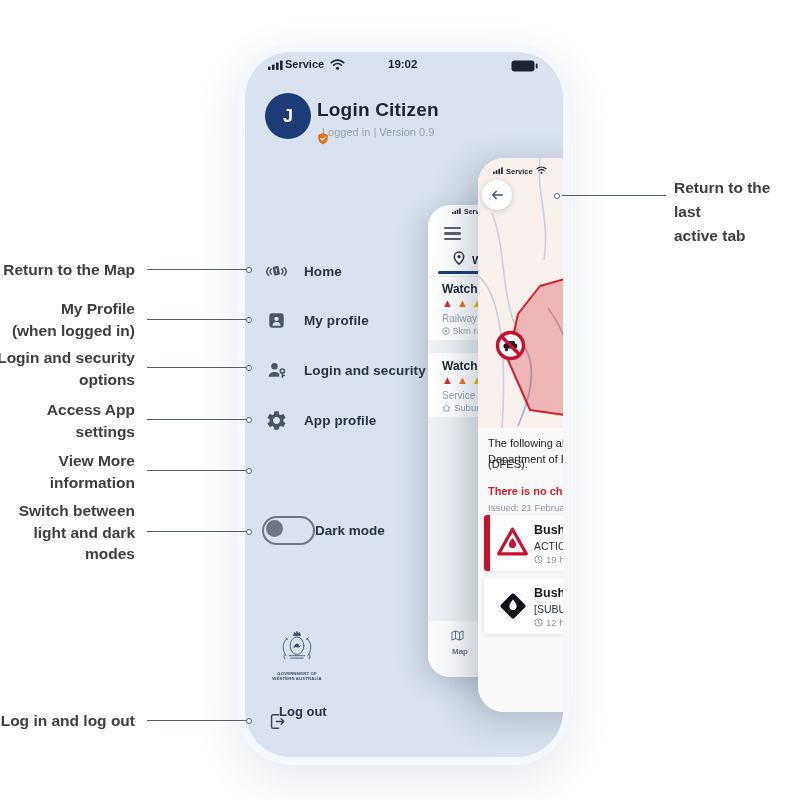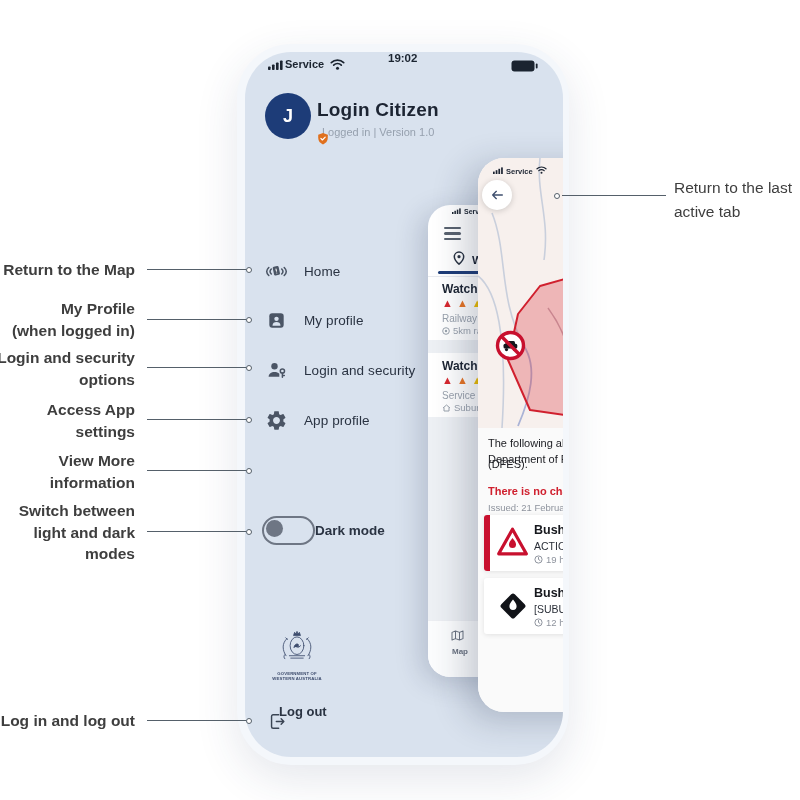--- a/index.html
+++ b/index.html
@@ -8,33 +8,33 @@
 
   
   .phone{position:absolute;left:237px;top:44px;width:332px;height:721px;border-radius:54px;
          background:#f4f7fb;box-shadow:0 14px 44px rgba(40,60,100,.12);}
   .screen{position:absolute;left:245px;top:52px;width:318px;height:705px;border-radius:46px;
           background:#d9e2ee;overflow:hidden;}
   .screen *{position:absolute;}
 
   
   .sb-carrier{left:40px;top:6px;font-size:11px;font-weight:700;color:#1b2430;}
-  .sb-time{left:143px;top:0;font-size:11.5px;font-weight:700;color:#1b2430;}
+  .sb-time{left:143px;top:6px;font-size:11.5px;font-weight:700;color:#1b2430;}
 
   
   .avatar{left:20px;top:41px;width:46px;height:46px;border-radius:50%;background:#1d3c78;
           color:#fff;font-size:18px;font-weight:700;display:flex;align-items:center;justify-content:center;}
   .p-name{left:72px;top:47px;font-size:19px;font-weight:700;color:#1c2432;letter-spacing:.2px;}
   .badge-row{left:72px;top:74px;display:flex;align-items:center;gap:5px;}
   .badge-row .txt{font-size:11px;color:#96a0ae;font-weight:500;position:static;}
 
   
   .mrow{left:19px;height:26px;display:flex;align-items:center;gap:15px;}
   .mrow .ic{width:25px;height:25px;display:flex;align-items:center;justify-content:center;position:static;}
-  .mrow .lbl{font-size:13.5px;font-weight:400;color:#2a3342;position:static;letter-spacing:.1px;}
+  .mrow .lbl{font-size:13.5px;font-weight:700;color:#2a3342;position:static;letter-spacing:.1px;}
 
   
   .toggle-row{left:17px;top:464px;display:flex;align-items:center;}
   .toggle{position:static;width:53px;height:29px;border:2px solid #6e7684;border-radius:16px;background:transparent;box-sizing:border-box;}
   .knob{position:absolute;left:4px;top:4px;width:17px;height:17px;border-radius:50%;background:#6e7684;}
   .toggle-row .lbl{position:static;font-size:13.5px;font-weight:600;color:#2a3342;}
 
   
   .crest{left:19px;top:577px;width:66px;text-align:center;}
   .crest svg{position:static;display:block;margin:0 auto;}
@@ -84,21 +84,21 @@
   .s-alert .a-title{left:50px;top:8px;font-size:12.5px;font-weight:700;color:#16181d;white-space:nowrap;}
   .s-alert .a-level{left:50px;top:25px;font-size:10.5px;color:#2a2f38;white-space:nowrap;}
   .s-alert .a-time{left:50px;top:39px;display:flex;align-items:center;gap:3px;font-size:9.5px;color:#8e939d;white-space:nowrap;}
   .s-alert .a-time *{position:static;}
 
   
   .ann{z-index:30;}
   .ann-l{position:absolute;width:220px;right:665px;text-align:right;white-space:pre-line;
          font-size:15.5px;font-weight:600;color:#3e3e3e;line-height:21.5px;}
   .ann-r{position:absolute;left:674px;top:176px;white-space:pre-line;
-         font-size:15.5px;font-weight:400;color:#3e3e3e;line-height:24px;}
+         font-size:15.5px;font-weight:700;color:#3e3e3e;line-height:24px;}
   .connector{position:absolute;height:0;border-top:1.5px solid #55606a;z-index:30;}
   .dot{position:absolute;width:4px;height:4px;border:1.5px solid #55606a;border-radius:50%;background:#fff;z-index:31;}
 </style>
 </head>
 <body>
 
 <div class="canvas">
 
   <div class="phone"></div>
   <div class="screen">
@@ -135,21 +135,21 @@
         <span>J</span>
       </div>
     <div class="p-name">Login Citizen</div>
     <div class="badge-row">
       <span style="position:static;display:flex">
         <svg width="12" height="13" viewBox="0 0 13 14">
             <path d="M6.5 1 11.7 2.9 V6.3 C11.7 9.9 9.6 12.3 6.5 13.4 C3.4 12.3 1.3 9.9 1.3 6.3 V2.9 Z" fill="#e0701d"></path>
             <path d="M4.2 6.9 5.8 8.6 8.9 5.5" fill="none" stroke="#fff" stroke-width="1.3" stroke-linecap="round" stroke-linejoin="round"></path>
           </svg>
       </span>
-      <span class="txt">Logged in | Version 1.0</span>
+      <span class="txt">Logged in | Version 0.9</span>
     </div>
 
     <div class="mrow" style="top:206px">
       <span class="ic">
         <svg width="25" height="25" viewBox="0 0 24 24">
             <g fill="none" stroke="#4b5565" stroke-width="1.5" stroke-linecap="round">
               <path d="M4.6 8.2c-1.3 1.3-2 2.6-2 3.8s.7 2.5 2 3.8"></path>
               <path d="M7 9.6c-.8.8-1.2 1.6-1.2 2.4s.4 1.6 1.2 2.4"></path>
               <path d="M19.4 8.2c1.3 1.3 2 2.6 2 3.8s-.7 2.5-2 3.8"></path>
               <path d="M17 9.6c.8.8 1.2 1.6 1.2 2.4s-.4 1.6-1.2 2.4"></path>

